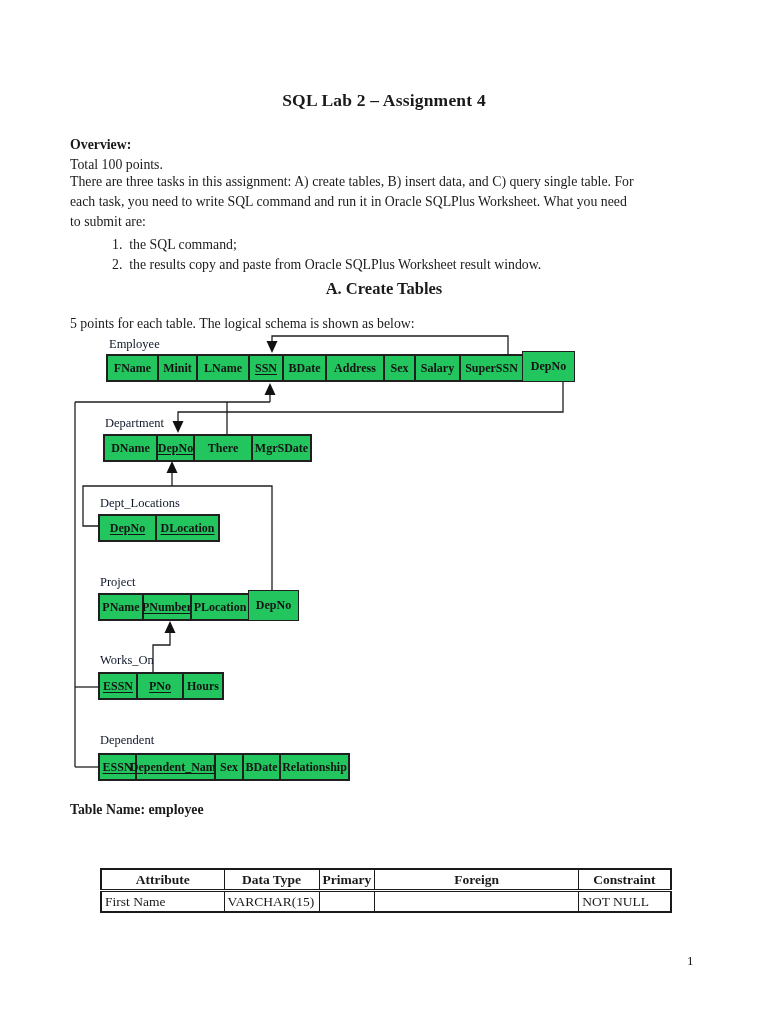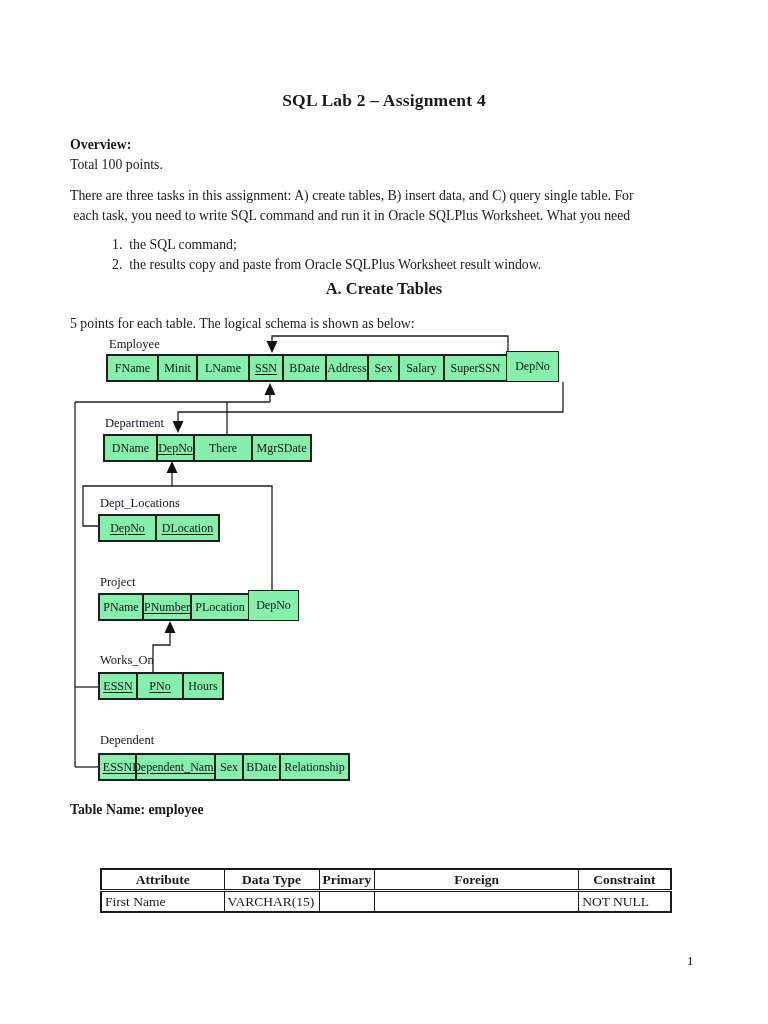--- a/index.html
+++ b/index.html
@@ -8,21 +8,21 @@
   .abs{position:absolute;}
   .doc-title{top:90px;left:0;width:768px;text-align:center;font-size:17.5px;font-weight:bold;letter-spacing:.2px;}
   .body-line{font-size:13.8px;line-height:20px;white-space:nowrap;}
   .bold{font-weight:bold;}
   .section-heading{top:279px;left:0;width:768px;text-align:center;font-size:16.5px;font-weight:bold;}
   
   .dlabel{font-size:12.5px;color:#0f172a;white-space:nowrap;}
   .drow{position:absolute;display:flex;height:28px;}
   .dcell{box-sizing:border-box;border:2px solid #1f1f1f;margin-left:-2px;height:28px;
          display:flex;align-items:center;justify-content:center;
-         font-size:12px;white-space:nowrap;background:#86efac;color:#141414;}
+         font-size:12px;white-space:nowrap;background:#22c55e;color:#141414;font-weight:bold;}
   .dcell:first-child{margin-left:0;}
   .pk{text-decoration:underline;text-underline-offset:2px;}
   .offset-box{position:relative;top:-3px;height:31px;border-width:1.6px;}
   svg.connectors{position:absolute;top:0;left:0;pointer-events:none;}
   
   table.example{position:absolute;left:100px;top:868px;border-collapse:collapse;table-layout:fixed;padding-left:8px;}
   table.example th,table.example td{border:1.5px solid #1a1a1a;font-size:13.5px;height:19px;
         padding:0 3px;overflow:hidden;white-space:nowrap;}
   table.example th{font-weight:bold;text-align:center;border-top:2.5px solid #1a1a1a;border-bottom:3.5px double #1a1a1a;}
   table.example td{text-align:left;border-bottom:2.5px solid #1a1a1a;}
@@ -30,23 +30,24 @@
   table.example th:last-child,table.example td:last-child{border-right:2.5px solid #1a1a1a;}
   .page-number{font-size:13px;}
 </style>
 </head>
 <body>
 
 <div class="abs doc-title">SQL Lab 2 – Assignment 4</div>
 
 <div class="abs body-line bold" style="top:135px;left:70px;">Overview:</div>
 <div class="abs body-line" style="top:155px;left:70px;">Total 100 points.</div>
-<div class="abs" style="top:186px;left:70px;text-align:center;">
+<div class="abs" style="top:172px;left:70px;">
   <div class="body-line">There are three tasks in this assignment: A) create tables, B) insert data, and C) query single table. For</div>
   <div class="body-line">each task, you need to write SQL command and run it in Oracle SQLPlus Worksheet. What you need</div>
+  <div class="body-line">to submit are:</div>
 </div>
 <div class="abs" style="top:235px;left:112px;">
   <div class="body-line">
     <span>1.</span>&nbsp;&nbsp;<span>the SQL command;</span>
   </div>
   <div class="body-line">
     <span>2.</span>&nbsp;&nbsp;<span>the results copy and paste from Oracle SQLPlus Worksheet result window.</span>
   </div>
 </div>
 
@@ -83,21 +84,21 @@
     </g>
   </svg>
 
   <div class="abs dlabel" style="top:337px;left:109px;">Employee</div>
   <div class="drow" style="top:354px;left:106px;">
     <div class="dcell" style="width:53px">FName</div>
     <div class="dcell" style="width:41px">Minit</div>
     <div class="dcell" style="width:54px">LName</div>
     <div class="dcell pk" style="width:36px">SSN</div>
     <div class="dcell" style="width:45px">BDate</div>
-    <div class="dcell" style="width:44px">Address</div>
+    <div class="dcell" style="width:60px">Address</div>
     <div class="dcell" style="width:33px">Sex</div>
     <div class="dcell" style="width:47px">Salary</div>
     <div class="dcell" style="width:65px">SuperSSN</div>
     <div class="dcell offset-box" style="width:53px">DepNo</div>
   </div>
 
   <div class="abs dlabel" style="top:416px;left:105px;">Department</div>
   <div class="drow" style="top:434px;left:103px;">
     <div class="dcell" style="width:55px">DName</div>
     <div class="dcell pk" style="width:39px">DepNo</div>

